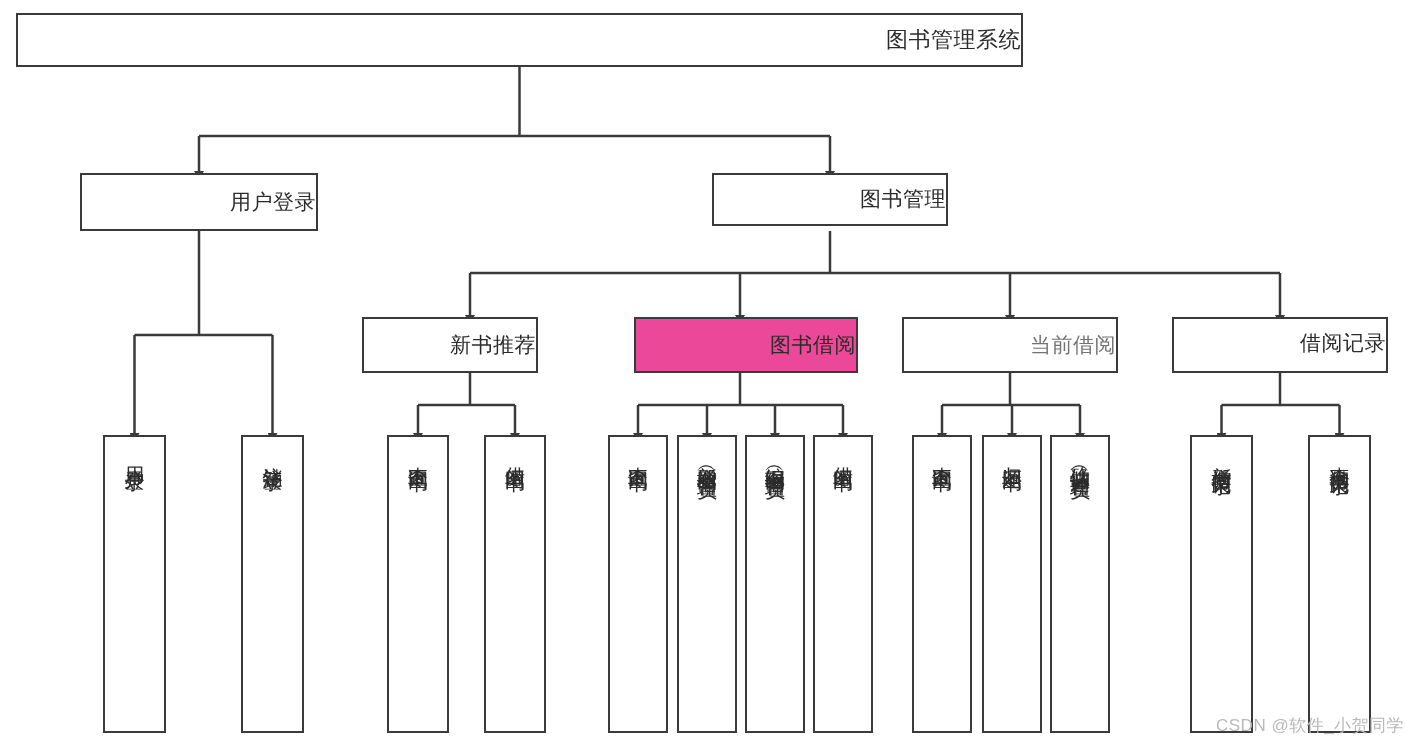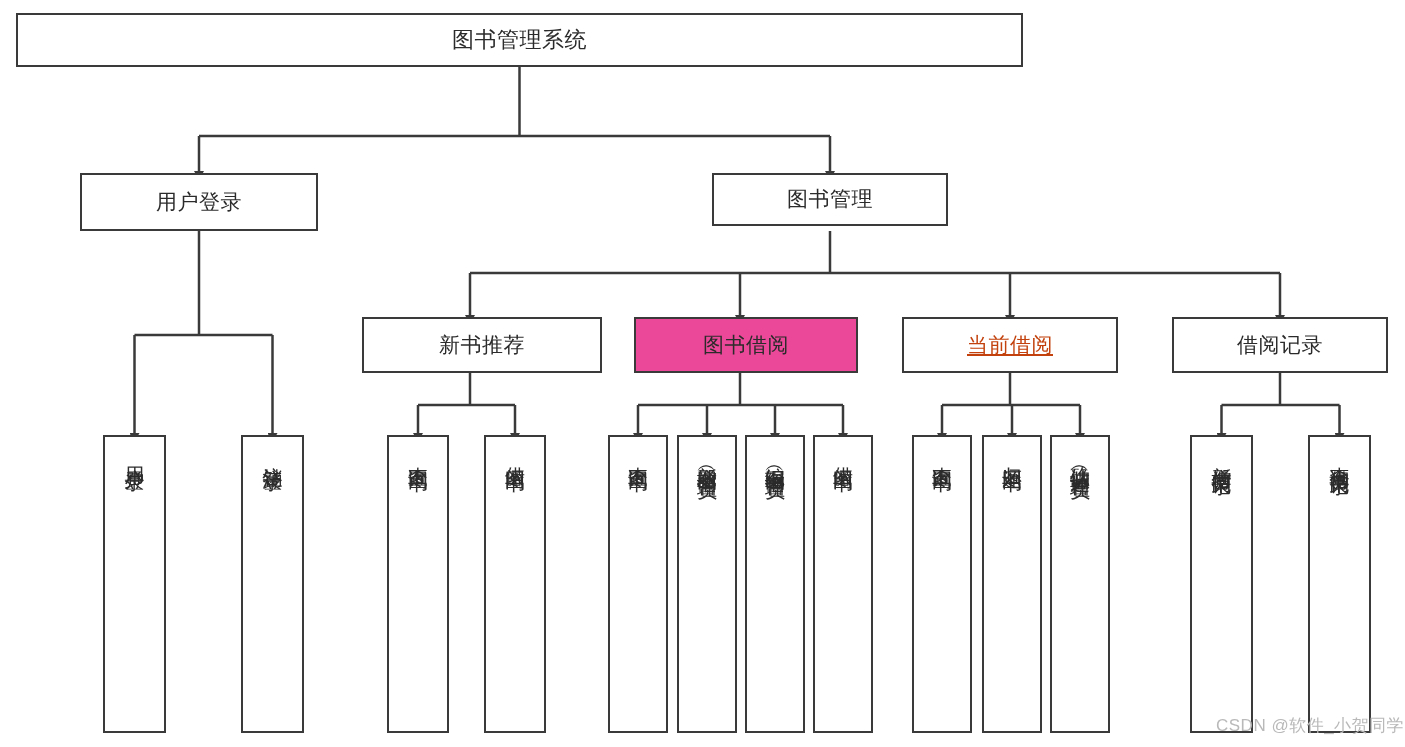--- a/index.html
+++ b/index.html
@@ -26,21 +26,21 @@
     height: 747px;
     pointer-events: none;
   }
   .node {
     position: absolute;
     box-sizing: border-box;
     background: #ffffff;
     border: 2px solid #3a3a3a;
     display: flex;
     align-items: center;
-    justify-content: center;
+    justify-content: flex-end;
     overflow: hidden;
   }
   .node-label {
     color: #2b2b2b;
     font-size: 21px;
     line-height: 1.18;
     letter-spacing: 0.5px;
     white-space: nowrap;
     text-align: center;
   }
@@ -120,31 +120,31 @@
   <div id="node-layer">
       <div class="node level-0" style="left: 16px; top: 13px; width: 1007px; height: 54px; border-color: rgb(58, 58, 58); background: rgb(255, 255, 255);">
         <span class="node-label" style="color: rgb(43, 43, 43);">图书管理系统</span>
       </div>
       <div class="node level-1" style="left: 80px; top: 173px; width: 238px; height: 58px; border-color: rgb(58, 58, 58); background: rgb(255, 255, 255);">
         <span class="node-label" style="color: rgb(43, 43, 43);">用户登录</span>
       </div>
       <div class="node level-1" style="left: 712px; top: 173px; width: 236px; height: 53px; border-color: rgb(58, 58, 58); background: rgb(255, 255, 255);">
         <span class="node-label" style="color: rgb(43, 43, 43);">图书管理</span>
       </div>
-      <div class="node level-2" style="left: 362px; top: 317px; width: 240px; height: 56px; border-color: rgb(58, 58, 58); background: rgb(255, 255, 255);">
+      <div class="node level-2" style="left: 362px; top: 317px; width: 176px; height: 56px; border-color: rgb(58, 58, 58); background: rgb(255, 255, 255);">
         <span class="node-label" style="color: rgb(43, 43, 43);">新书推荐</span>
       </div>
       <div class="node level-2" style="left: 634px; top: 317px; width: 224px; height: 56px; border-color: rgb(58, 58, 58); background: #ec4899;">
         <span class="node-label" style="color: rgb(43, 43, 43);">图书借阅</span>
       </div>
       <div class="node level-2" style="left: 902px; top: 317px; width: 216px; height: 56px; border-color: rgb(58, 58, 58); background: rgb(255, 255, 255);">
-        <span class="node-label" style="color: #c2410c; text-decoration: underline;">当前借阅</span>
+        <span class="node-label" style="color: #737373;">当前借阅</span>
       </div>
       <div class="node level-2" style="left: 1172px; top: 317px; width: 216px; height: 56px; border-color: rgb(58, 58, 58); background: rgb(255, 255, 255);">
-        <span class="node-label" style="color: rgb(43, 43, 43);">借阅记录</span>
+        <span class="node-label" style="color: rgb(43, 43, 43); font-family: Liberation Mono, monospace;">借阅记录</span>
       </div>
       <div class="node level-3 vertical" style="left: 103px; top: 435px; width: 63px; height: 298px; border-color: rgb(58, 58, 58); background: rgb(255, 255, 255);">
         <span class="node-label" style="color: rgb(43, 43, 43);">用户登录</span>
       </div>
       <div class="node level-3 vertical" style="left: 241px; top: 435px; width: 63px; height: 298px; border-color: rgb(58, 58, 58); background: rgb(255, 255, 255);">
         <span class="node-label" style="color: rgb(43, 43, 43);">注销登录</span>
       </div>
       <div class="node level-3 vertical" style="left: 387px; top: 435px; width: 62px; height: 298px; border-color: rgb(58, 58, 58); background: rgb(255, 255, 255);">
         <span class="node-label" style="color: rgb(43, 43, 43);">查询图书</span>
       </div>

